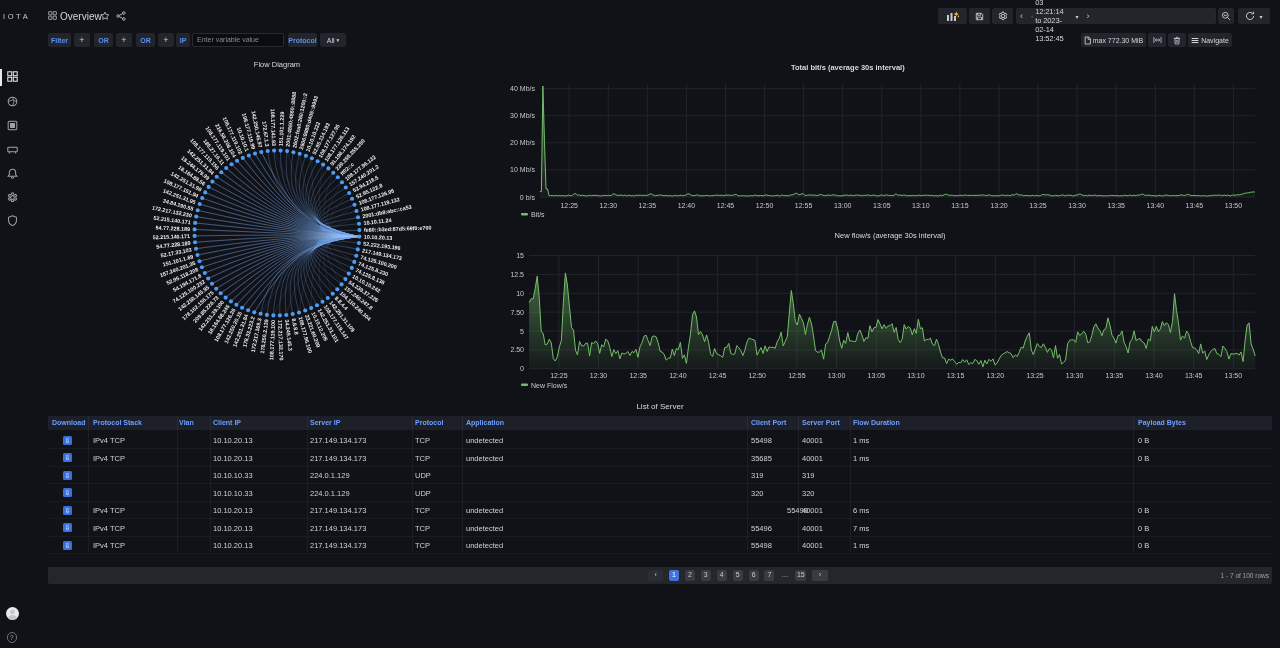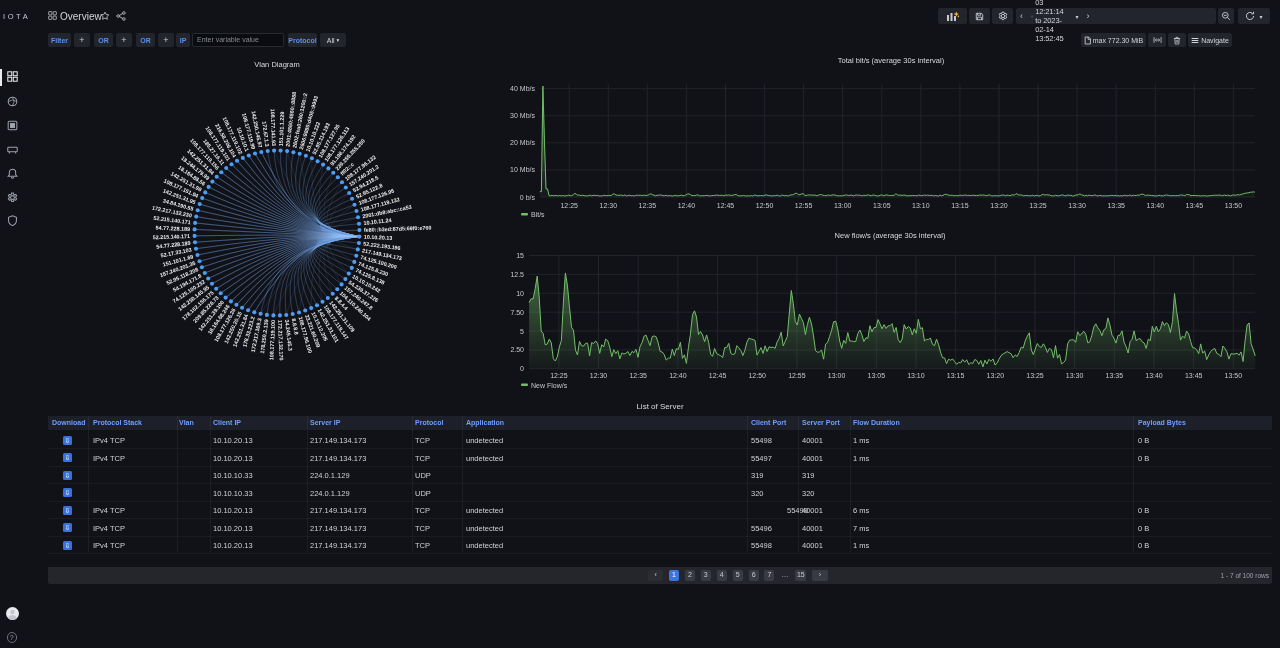--- a/index.html
+++ b/index.html
@@ -124,22 +124,22 @@
   </svg>
 <svg class="abs" style="left:7px;top:215px" width="11" height="11" viewBox="0 0 14 14" fill="none" stroke="#9da2ab" stroke-width="1.3" xmlns="http://www.w3.org/2000/svg">
     <path d="M7 1l5 2v4c0 3.5-2.2 5.5-5 6.5C4.2 12.5 2 10.5 2 7V3z"></path>
   </svg>
 <svg class="abs" style="left:6px;top:607px" width="13" height="13" viewBox="0 0 13 13">
     <circle cx="6.5" cy="6.5" r="6.5" fill="#e9eaee"></circle>
     <circle cx="6.5" cy="5" r="2.2" fill="#c2c6cc"></circle>
     <path d="M2 11.2a4.8 4.8 0 0 1 9 0 6.5 6.5 0 0 1-9 0z" fill="#c2c6cc"></path>
   </svg>
 <div class="abs" style="left:6.5px;top:632px;width:10.5px;height:10.5px;border-radius:50%;border:1px solid #6c717a;color:#9da2ab;font-size:7px;text-align:center;line-height:10px">?</div>
-<div class="abs" style="left:177px;top:60px;width:200px;text-align:center;font-size:7.5px;font-weight:500;color:#d8d9da">Vlan Diagram</div>
-<div class="abs" style="left:791px;top:56px;width:200px;text-align:center;font-size:7.5px;font-weight:400;color:#d8d9da">Total bit/s (average 30s interval)</div>
+<div class="abs" style="left:177px;top:60px;width:200px;text-align:center;font-size:7.5px;font-weight:500;color:#d8d9da">Flow Diagram</div>
+<div class="abs" style="left:791px;top:63px;width:200px;text-align:left;font-size:7.5px;font-weight:700;color:#d8d9da">Total bit/s (average 30s interval)</div>
 <div class="abs" style="left:790px;top:231px;width:200px;text-align:center;font-size:7.5px;font-weight:500;color:#d8d9da">New flow/s (average 30s interval)</div>
 <svg width="470" height="360" viewBox="0 0 470 360" style="position:absolute;left:42;top:55px" xmlns="http://www.w3.org/2000/svg">
 <g fill="none" stroke="#6fa3ea" stroke-width="1.1" stroke-opacity="0.16">
 <path d="M212.3 257.3C237.9 215.7 266.3 179.4 317.4 181.6"></path>
 <path d="M206.1 255.3C235.0 214.8 266.3 179.4 317.4 181.6"></path>
 <path d="M200.1 252.8C232.2 213.6 266.3 179.4 317.4 181.6"></path>
 <path d="M194.4 249.8C229.5 212.2 266.3 179.4 317.4 181.6"></path>
 <path d="M188.9 246.4C226.9 210.6 266.3 179.4 317.4 181.6"></path>
 <path d="M183.6 242.6C224.5 208.8 266.3 179.4 317.4 181.6"></path>
 <path d="M178.7 238.3C222.2 206.8 266.3 179.4 317.4 181.6"></path>
@@ -608,21 +608,21 @@
 <span style="position:absolute;left:805px;top:4.5px;font-size:7.5px;color:#d0d1d6">1 ms</span>
 <span style="position:absolute;left:1090px;top:4.5px;font-size:7.5px;color:#d0d1d6">0 B</span>
 </div>
 <div style="position:absolute;left:0;top:49.3px;width:1224px;height:17.45px;border-bottom:1px solid rgba(255,255,255,0.04)">
 <span style="position:absolute;left:15px;top:4px;width:9px;height:9px;background:#3871dc;border-radius:1.5px;color:#fff;font-size:7px;text-align:center;line-height:9px">⇩</span>
 <span style="position:absolute;left:45px;top:4.5px;font-size:7.5px;color:#d0d1d6">IPv4 TCP</span>
 <span style="position:absolute;left:165px;top:4.5px;font-size:7.5px;color:#d0d1d6">10.10.20.13</span>
 <span style="position:absolute;left:262px;top:4.5px;font-size:7.5px;color:#d0d1d6">217.149.134.173</span>
 <span style="position:absolute;left:367px;top:4.5px;font-size:7.5px;color:#d0d1d6">TCP</span>
 <span style="position:absolute;left:418px;top:4.5px;font-size:7.5px;color:#d0d1d6">undetected</span>
-<span style="position:absolute;left:703px;top:4.5px;font-size:7.5px;color:#d0d1d6">55497</span>
+<span style="position:absolute;left:703px;top:4.5px;font-size:7.5px;color:#d0d1d6">35685</span>
 <span style="position:absolute;left:754px;top:4.5px;font-size:7.5px;color:#d0d1d6">40001</span>
 <span style="position:absolute;left:805px;top:4.5px;font-size:7.5px;color:#d0d1d6">1 ms</span>
 <span style="position:absolute;left:1090px;top:4.5px;font-size:7.5px;color:#d0d1d6">0 B</span>
 </div>
 <div style="position:absolute;left:0;top:66.8px;width:1224px;height:17.45px;border-bottom:1px solid rgba(255,255,255,0.04)">
 <span style="position:absolute;left:15px;top:4px;width:9px;height:9px;background:#3871dc;border-radius:1.5px;color:#fff;font-size:7px;text-align:center;line-height:9px">⇩</span>
 <span style="position:absolute;left:165px;top:4.5px;font-size:7.5px;color:#d0d1d6">10.10.10.33</span>
 <span style="position:absolute;left:262px;top:4.5px;font-size:7.5px;color:#d0d1d6">224.0.1.129</span>
 <span style="position:absolute;left:367px;top:4.5px;font-size:7.5px;color:#d0d1d6">UDP</span>
 <span style="position:absolute;left:703px;top:4.5px;font-size:7.5px;color:#d0d1d6">319</span>

